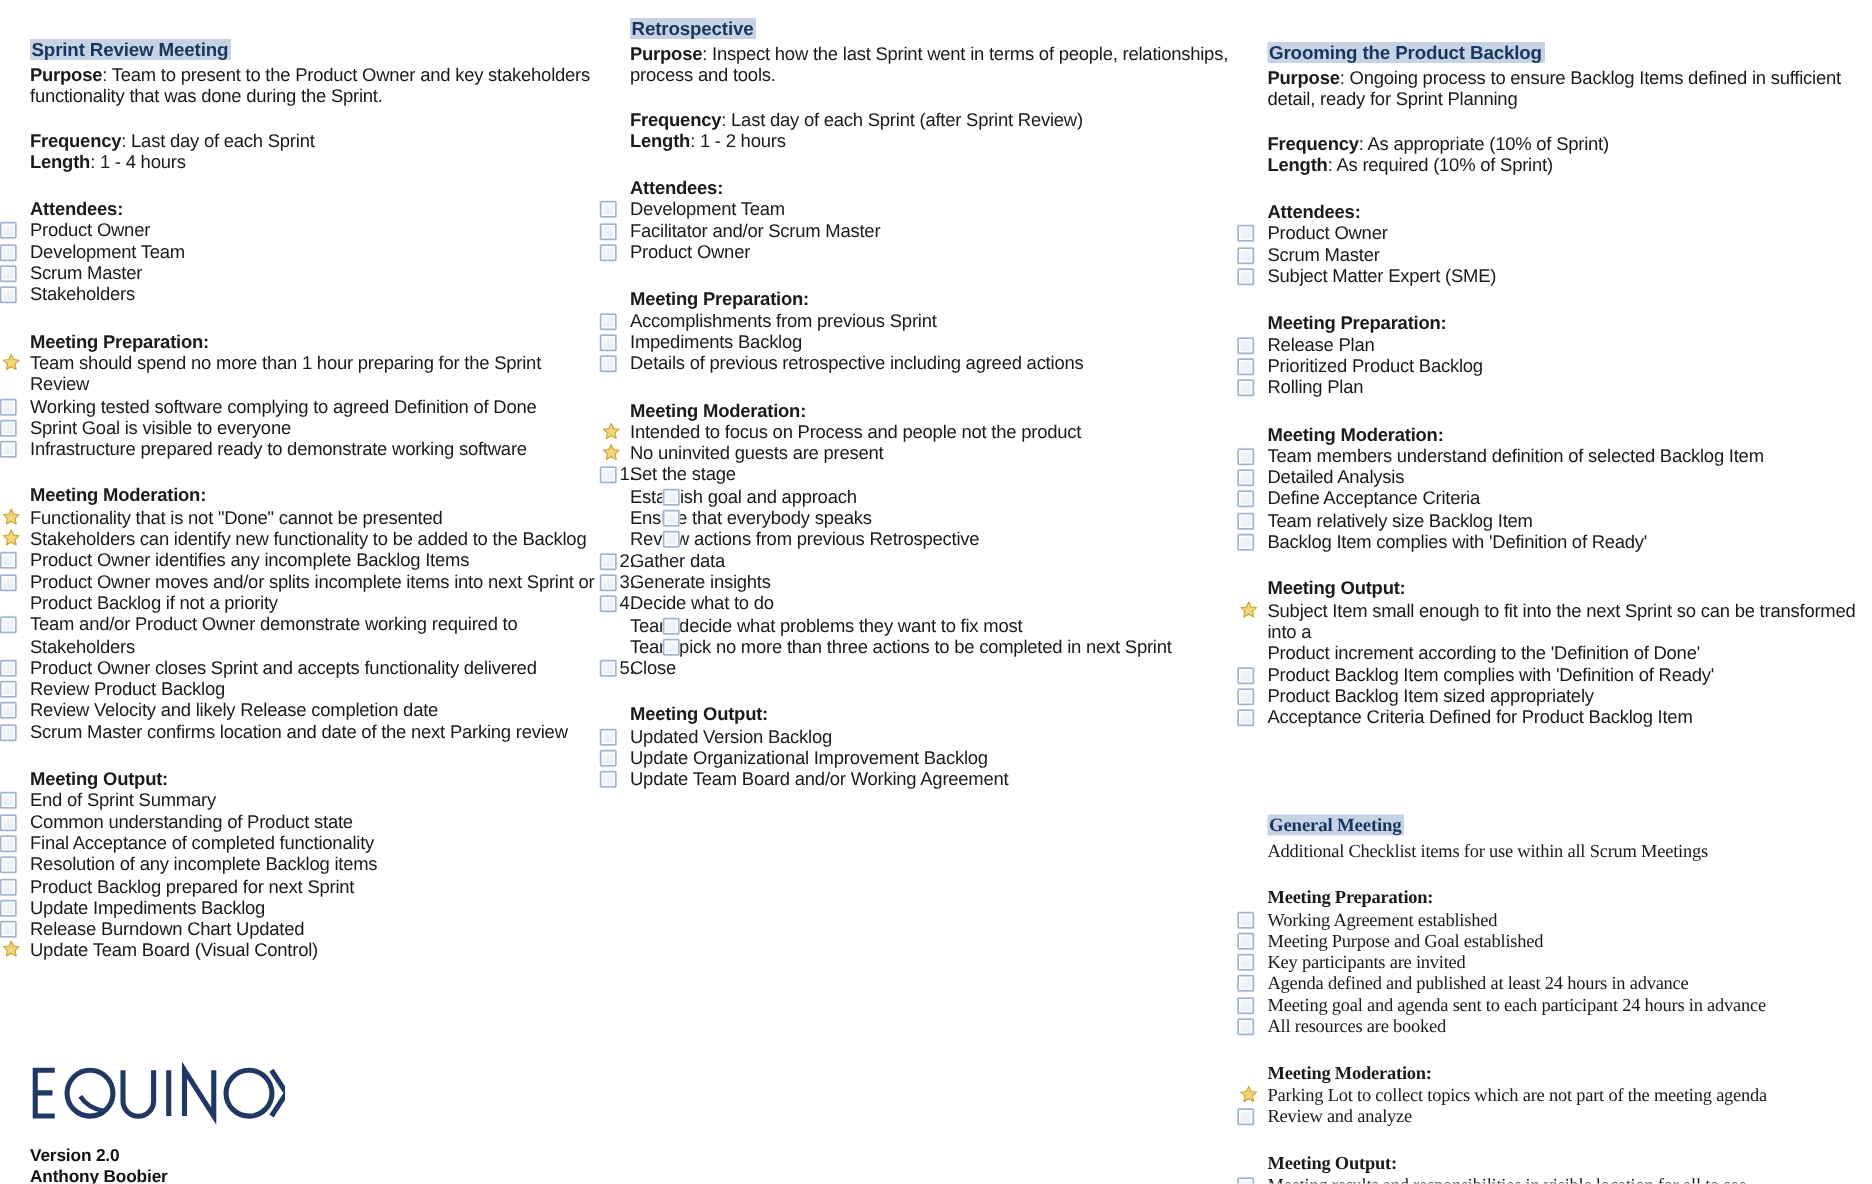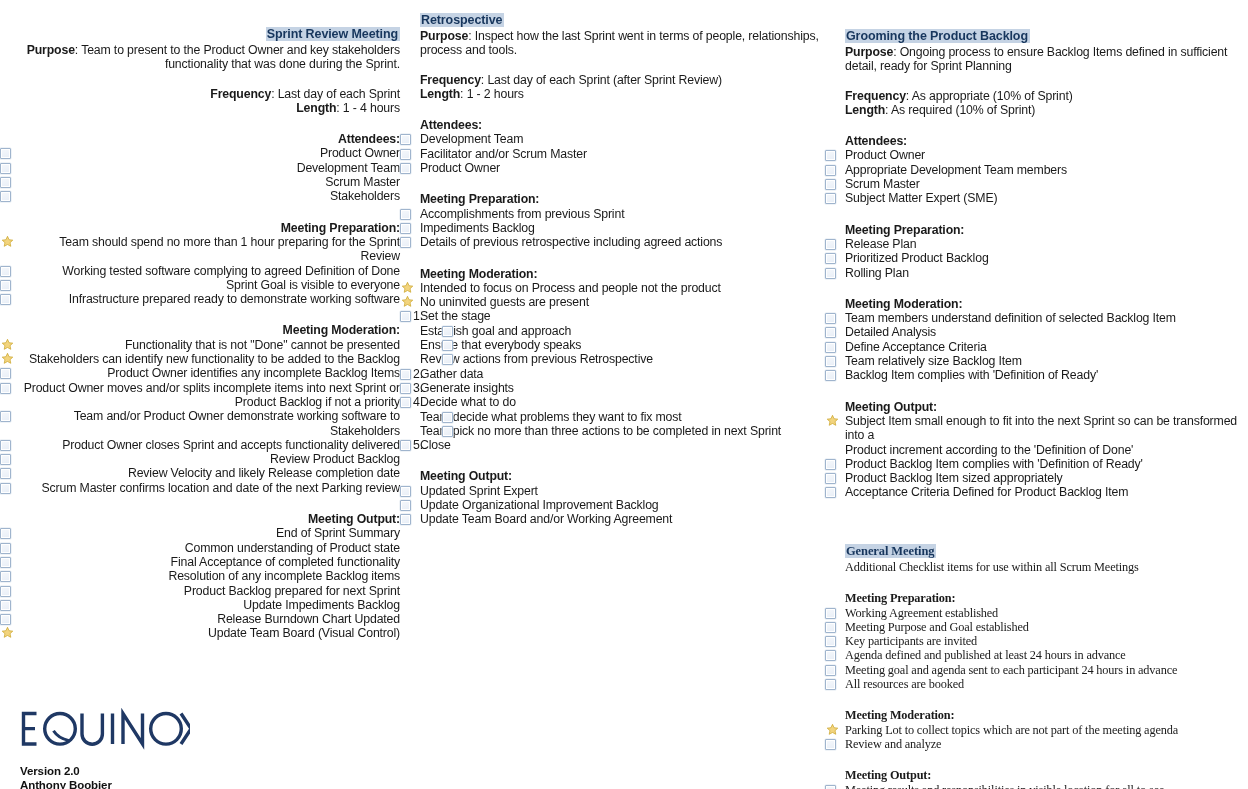--- a/index.html
+++ b/index.html
@@ -121,21 +121,21 @@
     color:#111;
     letter-spacing:-0.1px;
   }
 </style>
 </head>
 <body>
 
 <div class="page">
 
   <div class="col" id="col1">
-    <div class="section" id="sec-col1-0" style="top:24px;text-align:right;">
+    <div class="section" id="sec-col1-0" style="top:24px;">
         <div class="title-row"><span class="sec-title">Sprint Review Meeting</span></div>
         <div class="para"><b>Purpose</b>: Team to present to the Product Owner and key stakeholders functionality that was done during the Sprint.</div>
         <div class="gap-md"></div>
         <div class="para"><b>Frequency</b>: Last day of each Sprint</div>
         <div class="para"><b>Length</b>: 1 - 4 hours</div>
         <div class="gap-lg"></div>
         <div class="head">Attendees:</div>
         <ul class="list">
           <li class="">
             <span class="cb"></span>
@@ -203,21 +203,21 @@
           </li>
           <li class="">
             <span class="cb"></span>
             <span class="txt">Product Owner moves and/or splits incomplete items into next Sprint or</span>
           </li>
           <li class="cont">
             <span class="txt">Product Backlog if not a priority</span>
           </li>
           <li class="">
             <span class="cb"></span>
-            <span class="txt">Team and/or Product Owner demonstrate working software to Stakeholders</span>
+            <span class="txt">Team and/or Product Owner demonstrate working required to Stakeholders</span>
           </li>
           <li class="">
             <span class="cb"></span>
             <span class="txt">Product Owner closes Sprint and accepts functionality delivered</span>
           </li>
           <li class="">
             <span class="cb"></span>
             <span class="txt">Review Product Backlog</span>
           </li>
           <li class="">
@@ -374,21 +374,21 @@
             <span class="cb"></span>
             <span class="num">5.</span>
             <span class="txt">Close</span>
           </li>
         </ul>
         <div class="gap-lg"></div>
         <div class="head">Meeting Output:</div>
         <ul class="list">
           <li class="">
             <span class="cb"></span>
-            <span class="txt">Updated Sprint Expert</span>
+            <span class="txt">Updated Version Backlog</span>
           </li>
           <li class="">
             <span class="cb"></span>
             <span class="txt">Update Organizational Improvement Backlog</span>
           </li>
           <li class="">
             <span class="cb"></span>
             <span class="txt">Update Team Board and/or Working Agreement</span>
           </li>
         </ul>
@@ -401,24 +401,20 @@
         <div class="para"><b>Purpose</b>: Ongoing process to ensure Backlog Items defined in sufficient detail, ready for Sprint Planning</div>
         <div class="gap-md"></div>
         <div class="para"><b>Frequency</b>: As appropriate (10% of Sprint)</div>
         <div class="para"><b>Length</b>: As required (10% of Sprint)</div>
         <div class="gap-lg"></div>
         <div class="head">Attendees:</div>
         <ul class="list">
           <li class="">
             <span class="cb"></span>
             <span class="txt">Product Owner</span>
-          </li>
-          <li class="">
-            <span class="cb"></span>
-            <span class="txt">Appropriate  Development Team members</span>
           </li>
           <li class="">
             <span class="cb"></span>
             <span class="txt">Scrum Master</span>
           </li>
           <li class="">
             <span class="cb"></span>
             <span class="txt">Subject Matter Expert (SME)</span>
           </li>
         </ul>

